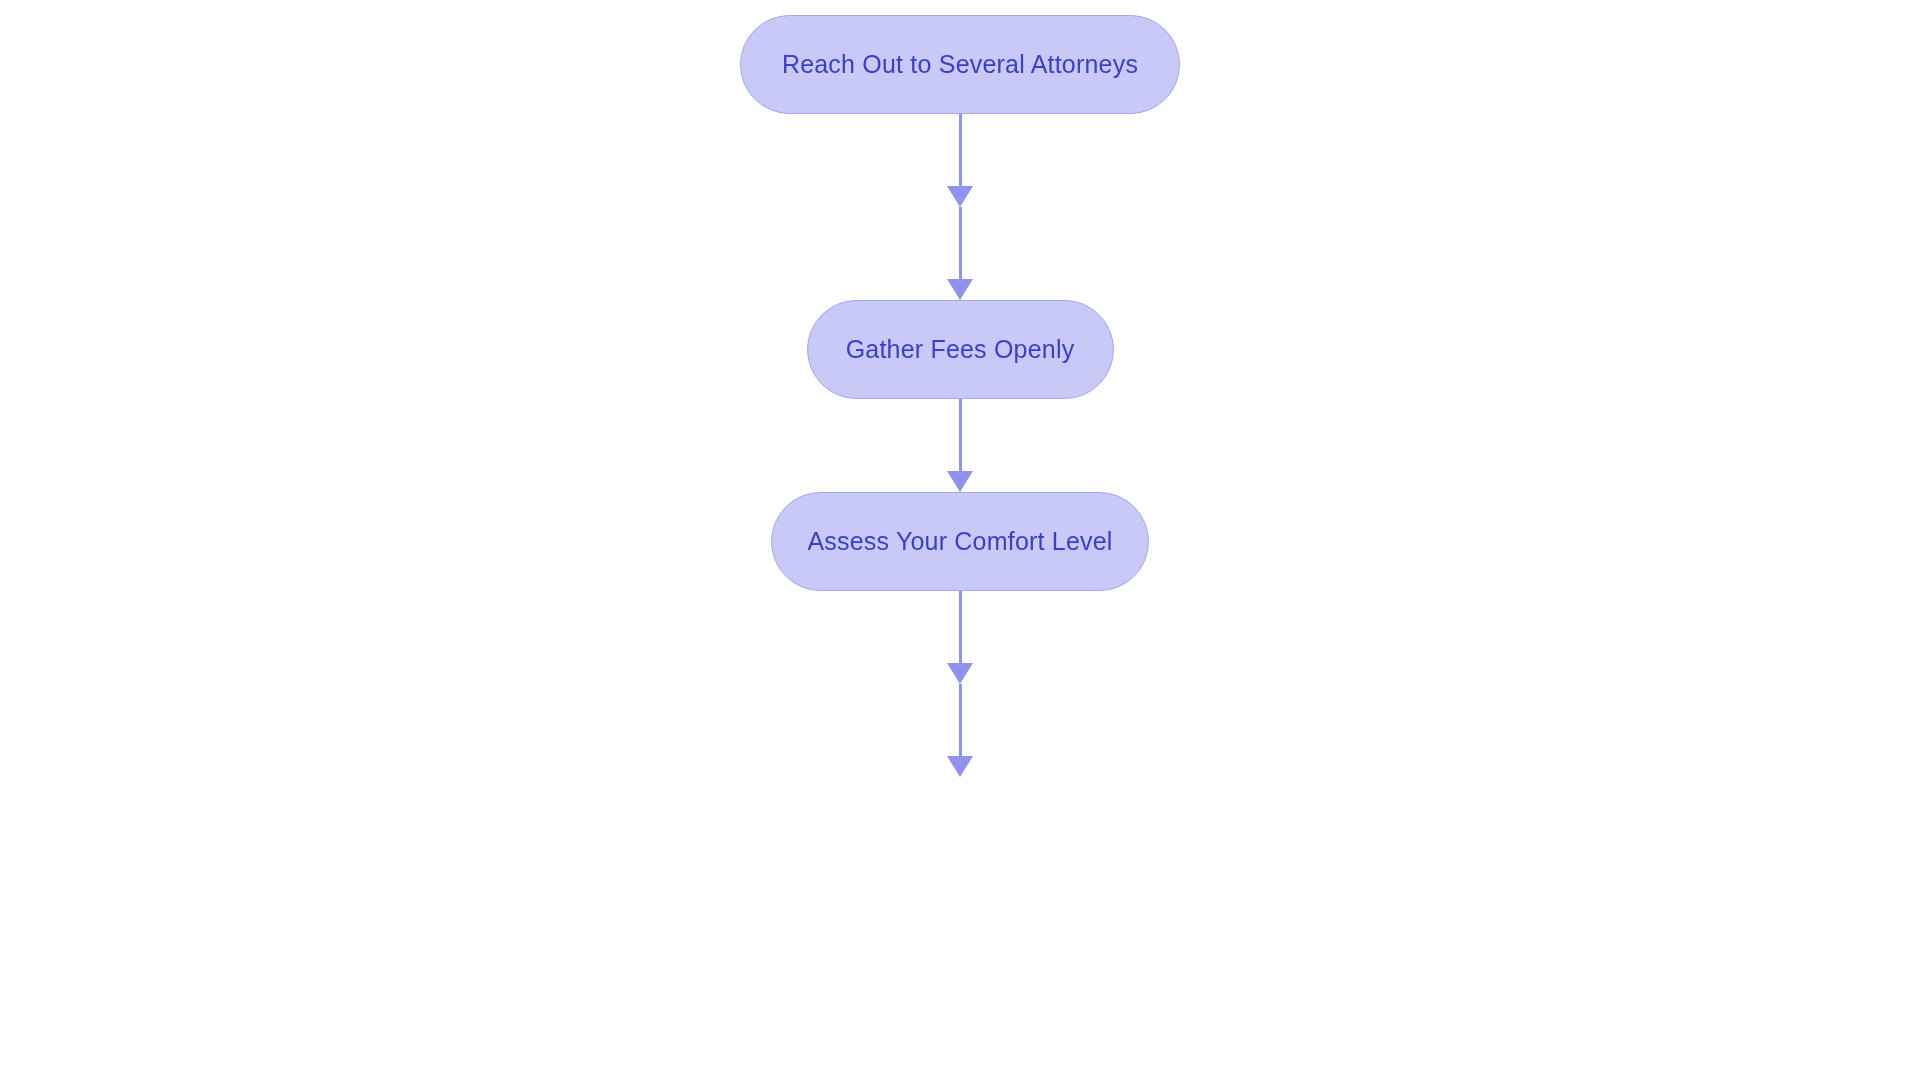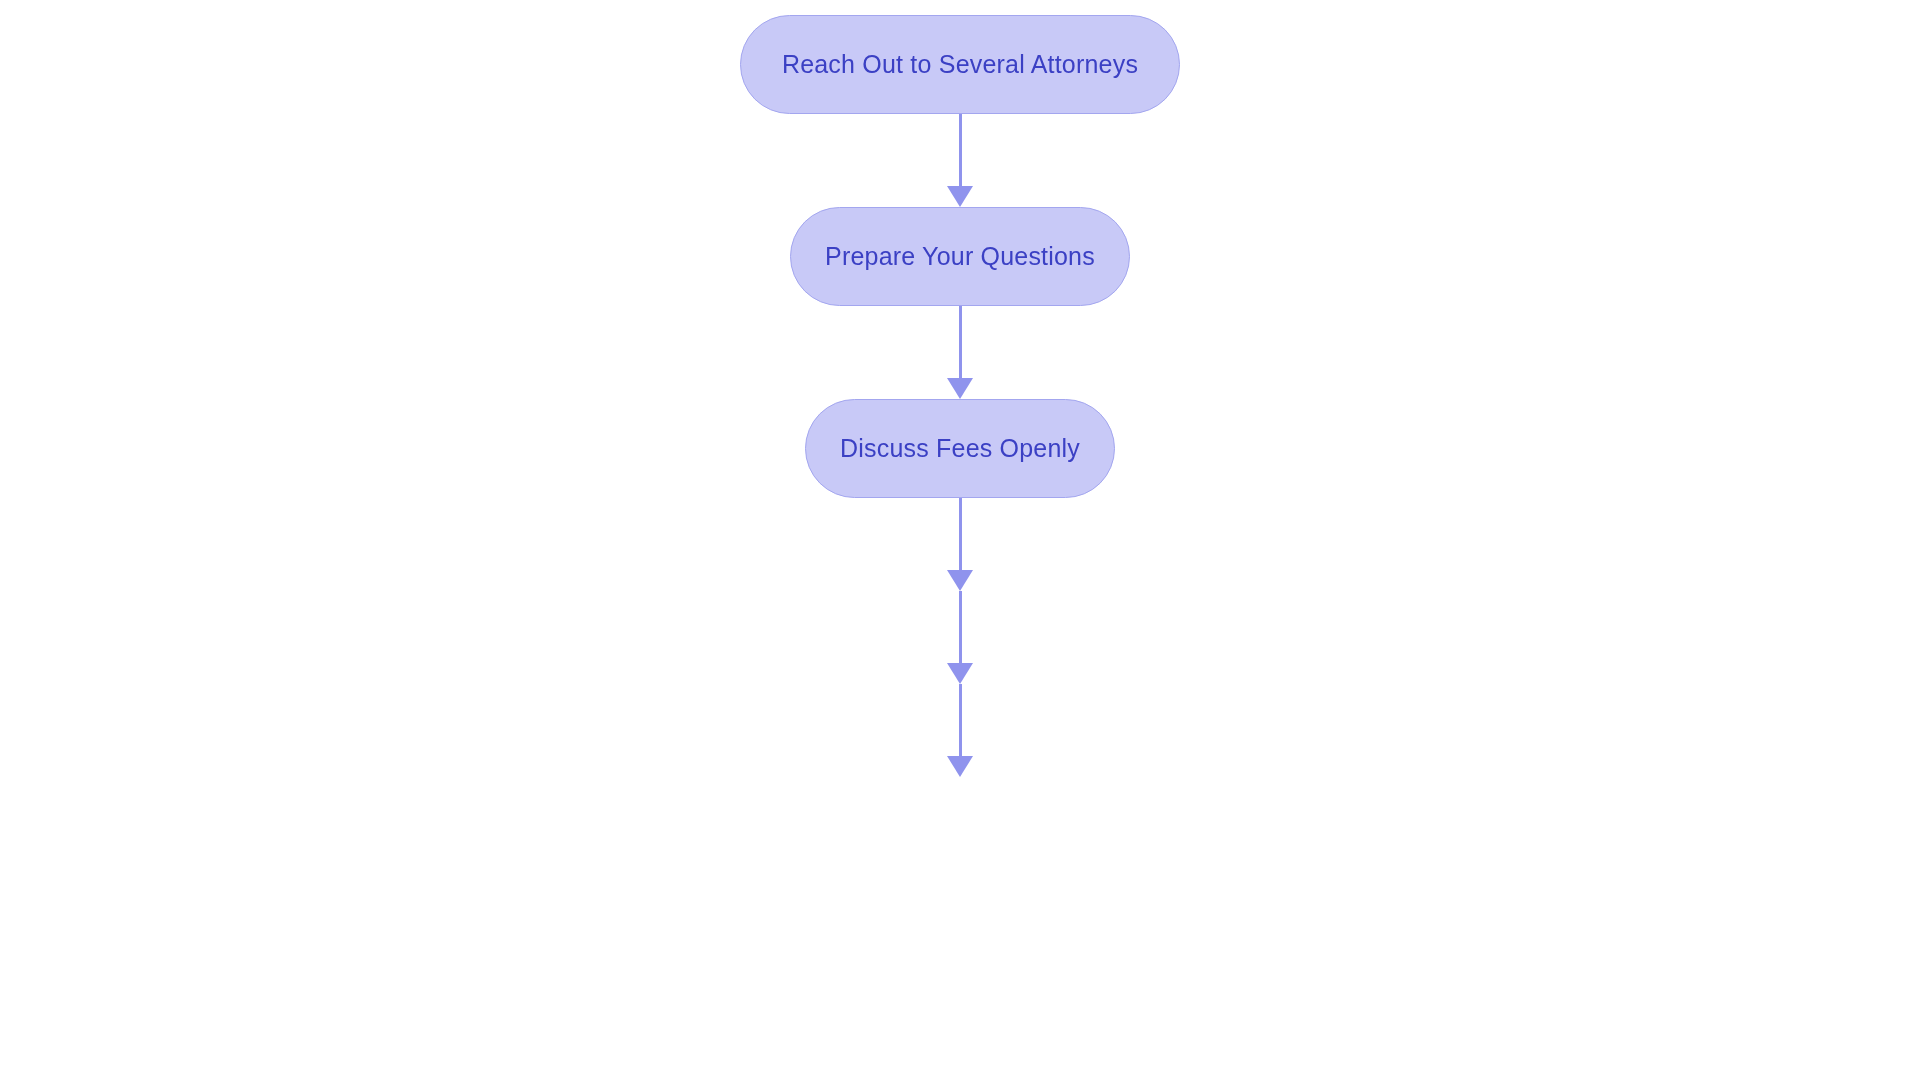--- a/index.html
+++ b/index.html
@@ -58,30 +58,30 @@
 </style>
 </head>
 <body>
 
 <div class="canvas">
     <div class="node" data-i="0">Reach Out to Several Attorneys</div>
     <div class="connector">
       <div class="line"></div>
       <div class="head"></div>
     </div>
-    <div class="node" data-i="1">Prepare Your Questions</div>
     <div class="connector">
       <div class="line"></div>
       <div class="head"></div>
     </div>
-    <div class="node" data-i="2">Discuss Fees Openly</div>
+    <div class="node" data-i="2">Gather Fees Openly</div>
     <div class="connector">
       <div class="line"></div>
       <div class="head"></div>
     </div>
+    <div class="node" data-i="3">Assess Your Comfort Level</div>
     <div class="connector">
       <div class="line"></div>
       <div class="head"></div>
     </div>
     <div class="connector">
       <div class="line"></div>
       <div class="head"></div>
     </div>
   </div>
 

